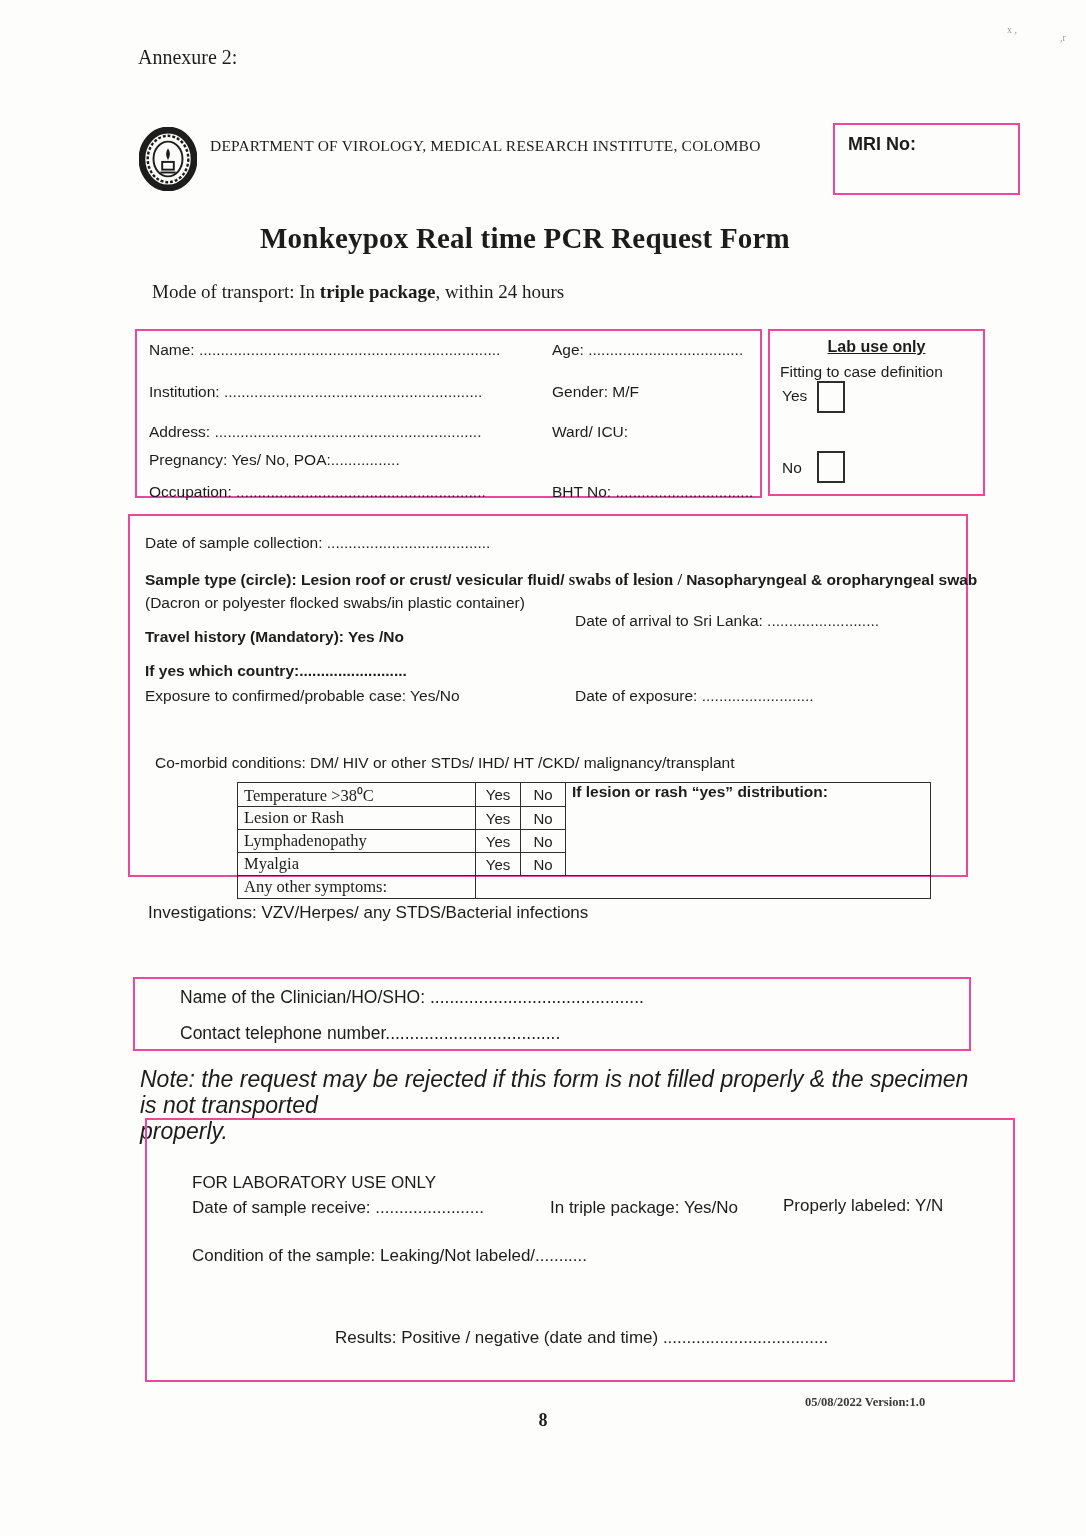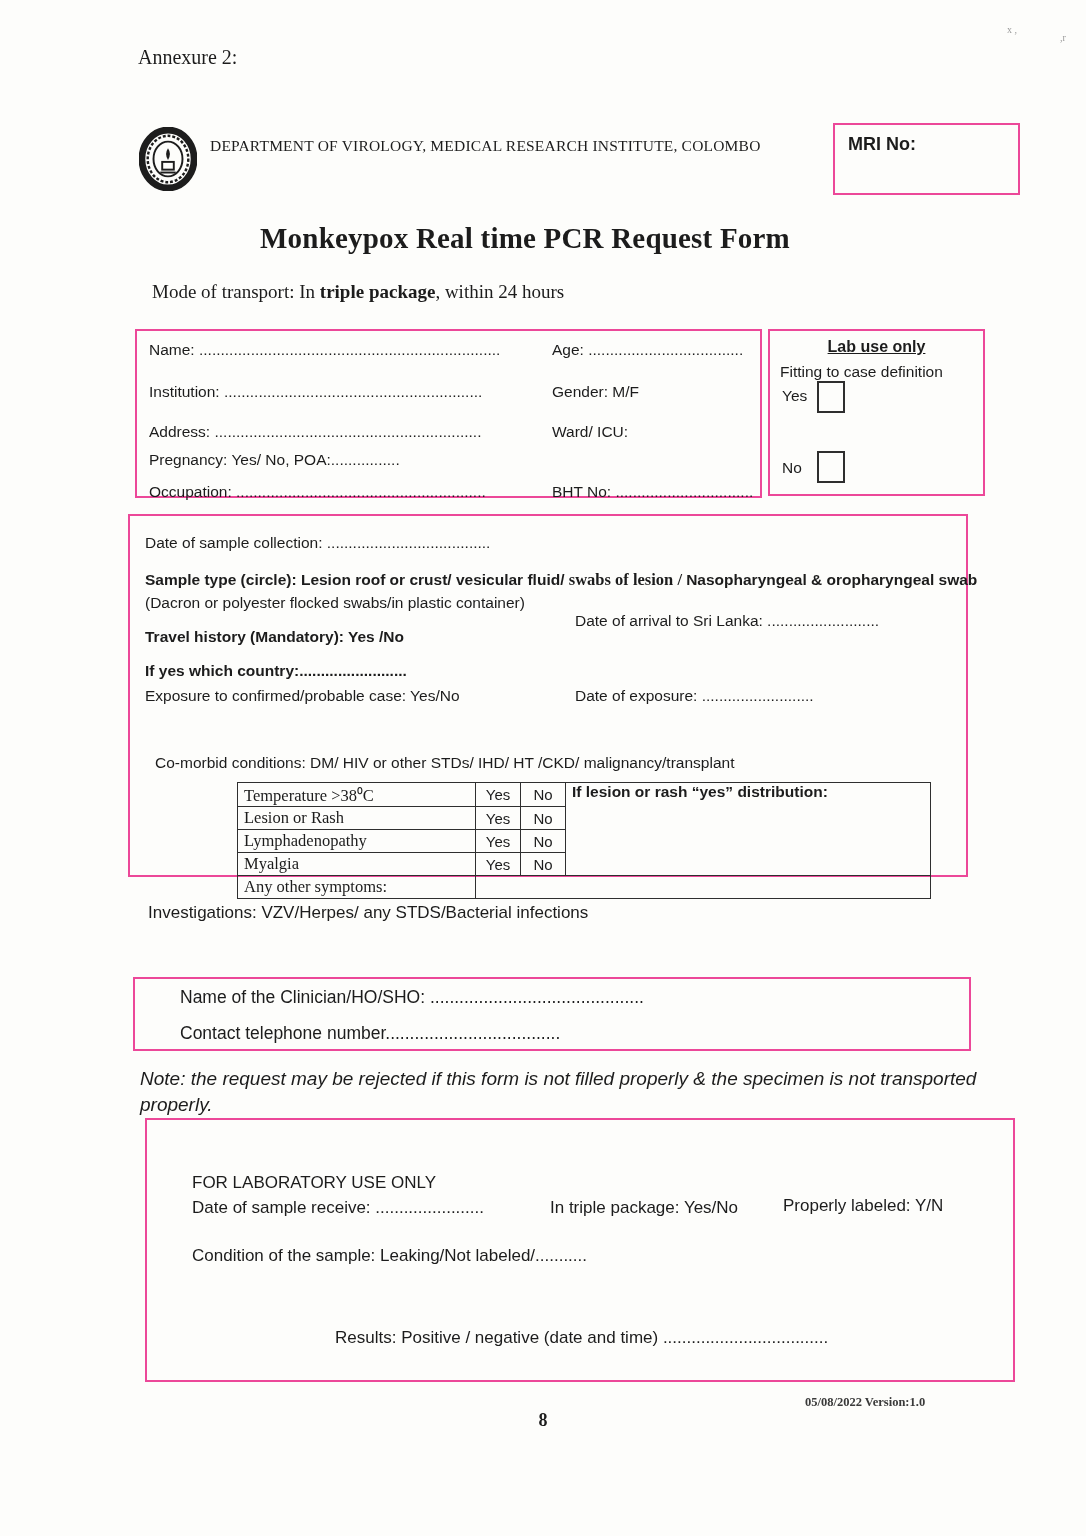--- a/index.html
+++ b/index.html
@@ -54,21 +54,21 @@
   td.yn    { font-family:"Liberation Sans", sans-serif; font-size:15px; text-align:center; padding:0; }
   td.dist  { font-family:"Liberation Sans", sans-serif; font-size:15.5px; font-weight:bold;
              vertical-align:top; padding:2px 8px; }
 
   .investigations { left:148px; top:903px; font-size:17px; }
 
   .clin-box { left:133px; top:977px; width:838px; height:74px; border-width:2px; }
   .clin-box .ln { position:absolute; left:45px; font-size:17.5px; white-space:nowrap; }
 
   .note { position:absolute; left:140px; top:1066px; width:850px;
-          font-size:19px; font-style:italic; line-height:26px; }
+          font-size:23px; font-style:italic; line-height:26px; }
 
   .labonly-box { left:145px; top:1118px; width:870px; height:264px; }
   .labonly-box .ln { position:absolute; font-size:17px; white-space:nowrap; }
 
   .version { left:805px; top:1395px; font-size:12.5px; font-weight:bold; color:#3a3a3a; }
   .pagenum { left:0; top:1410px; width:1086px; text-align:center; font-size:18px; font-weight:bold; }
 
   .speck { position:absolute; color:#9a9a9a; font-size:10px; }
 </style>
 </head>

